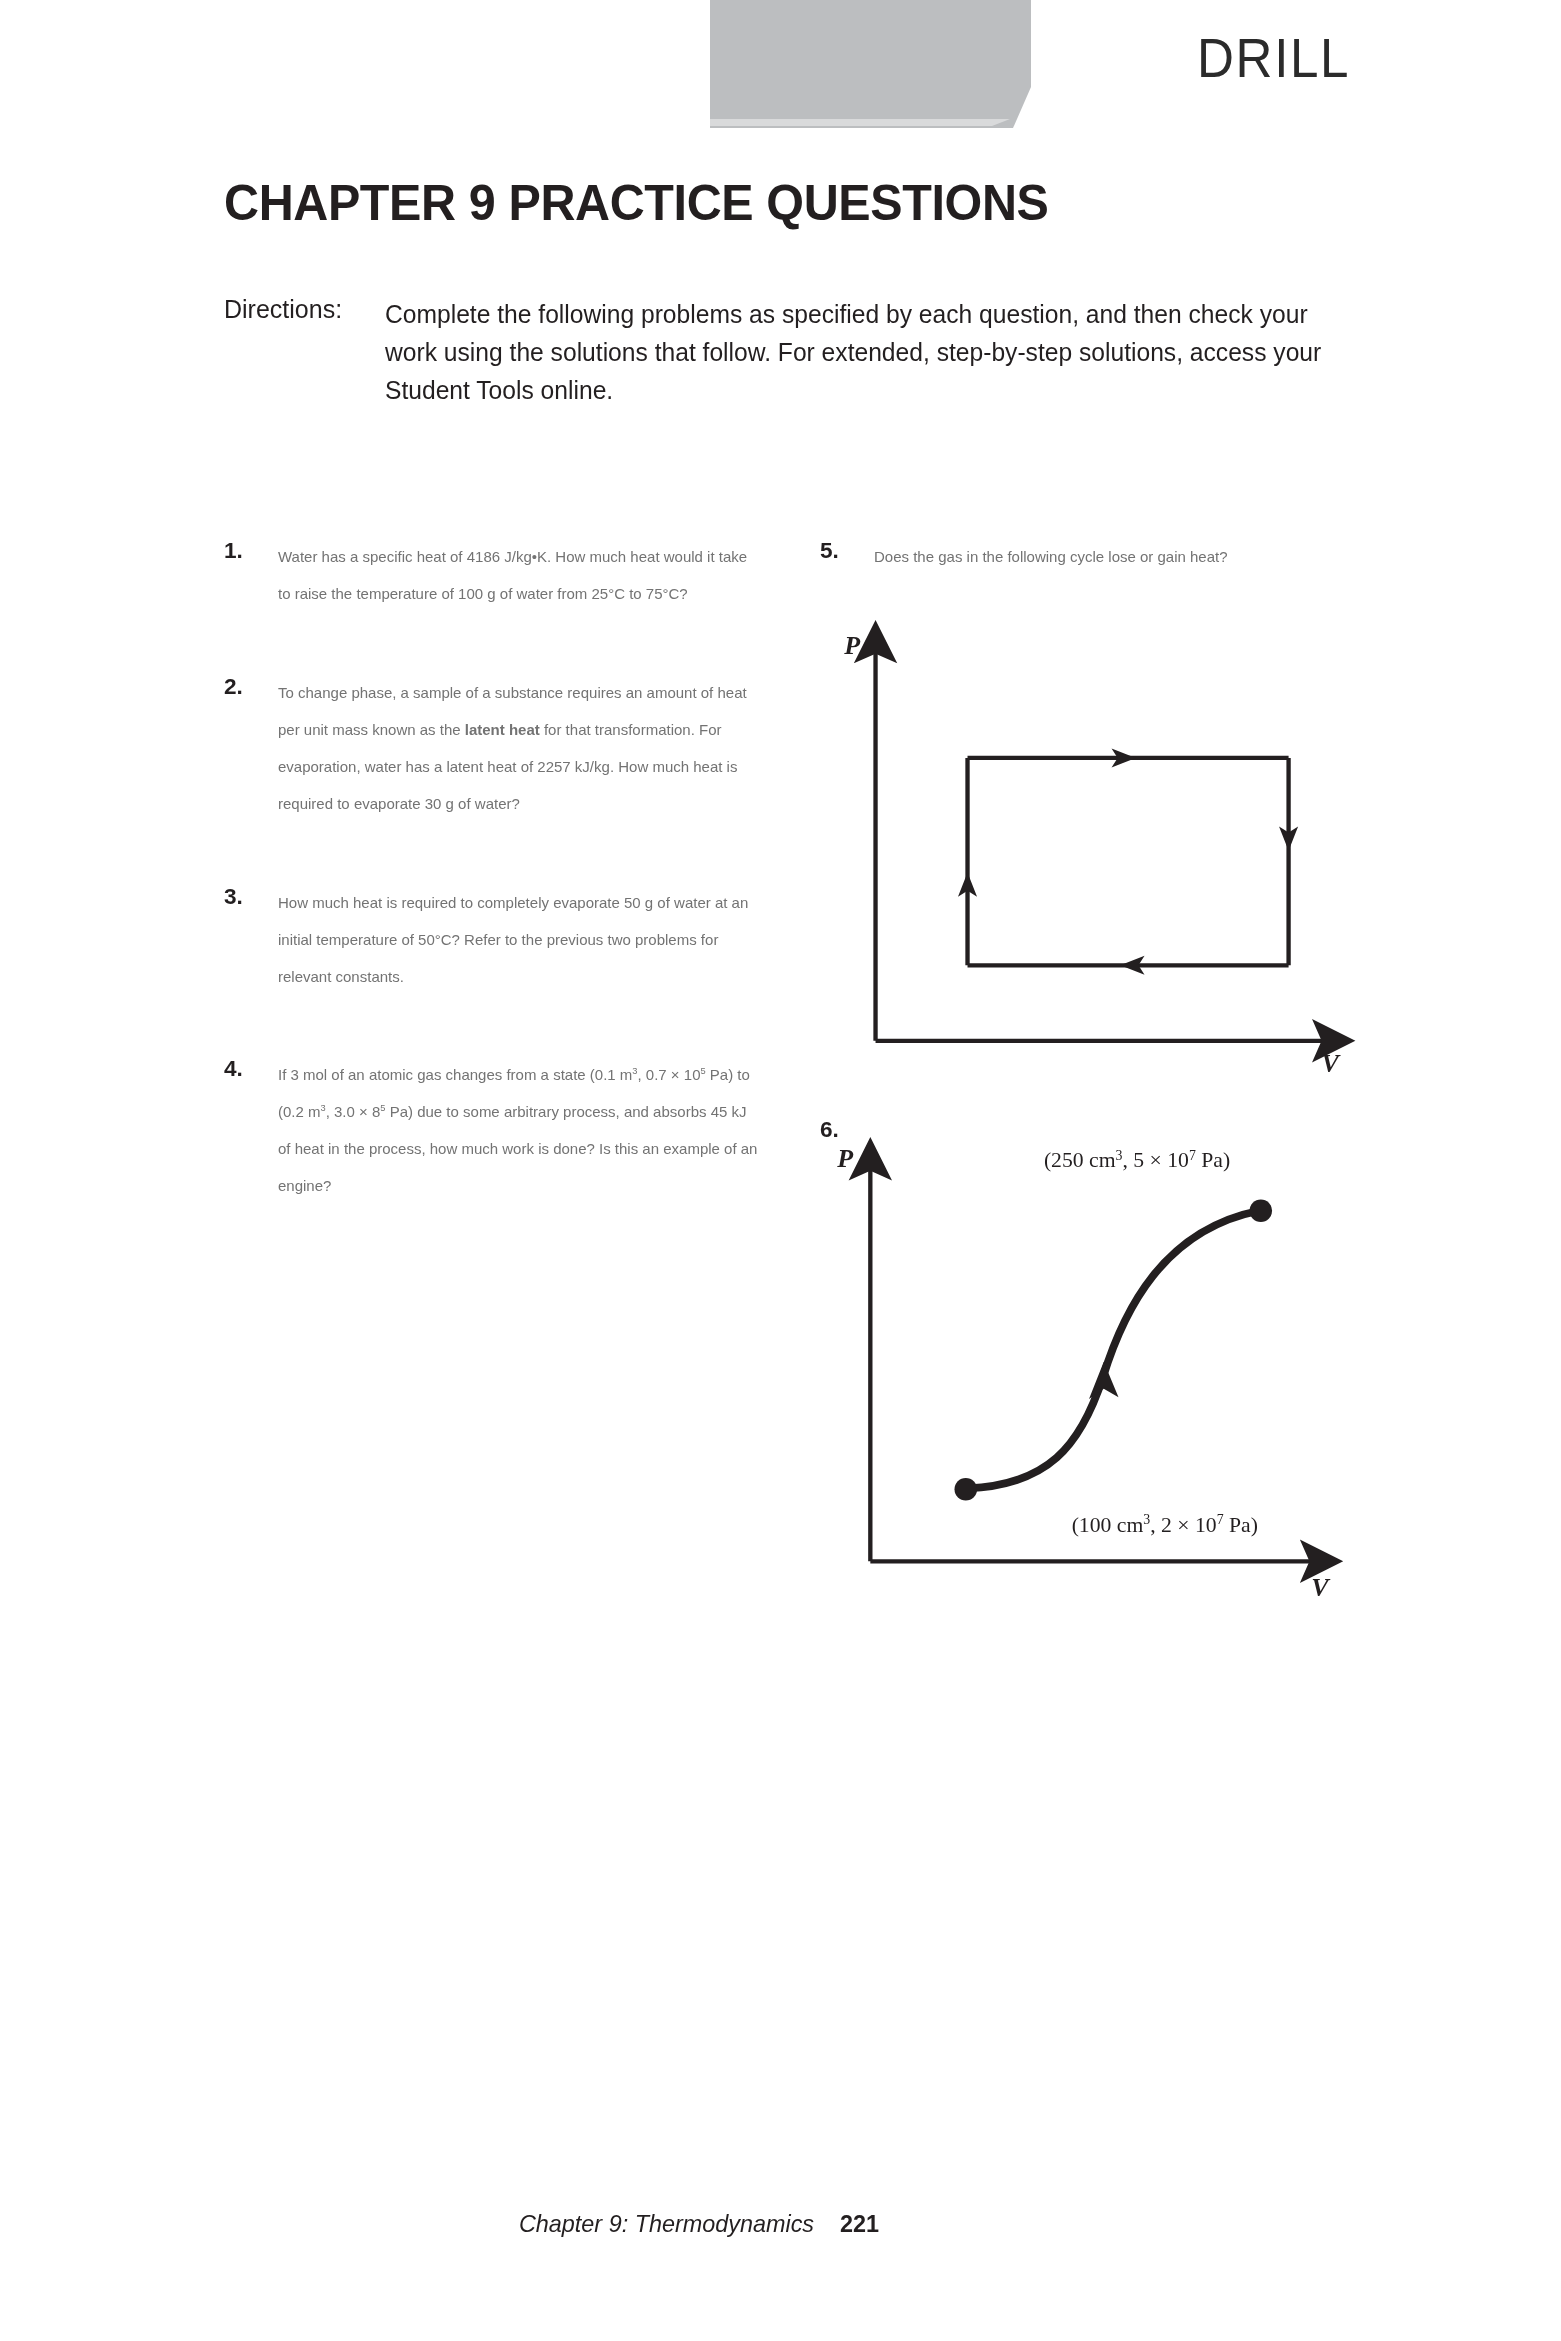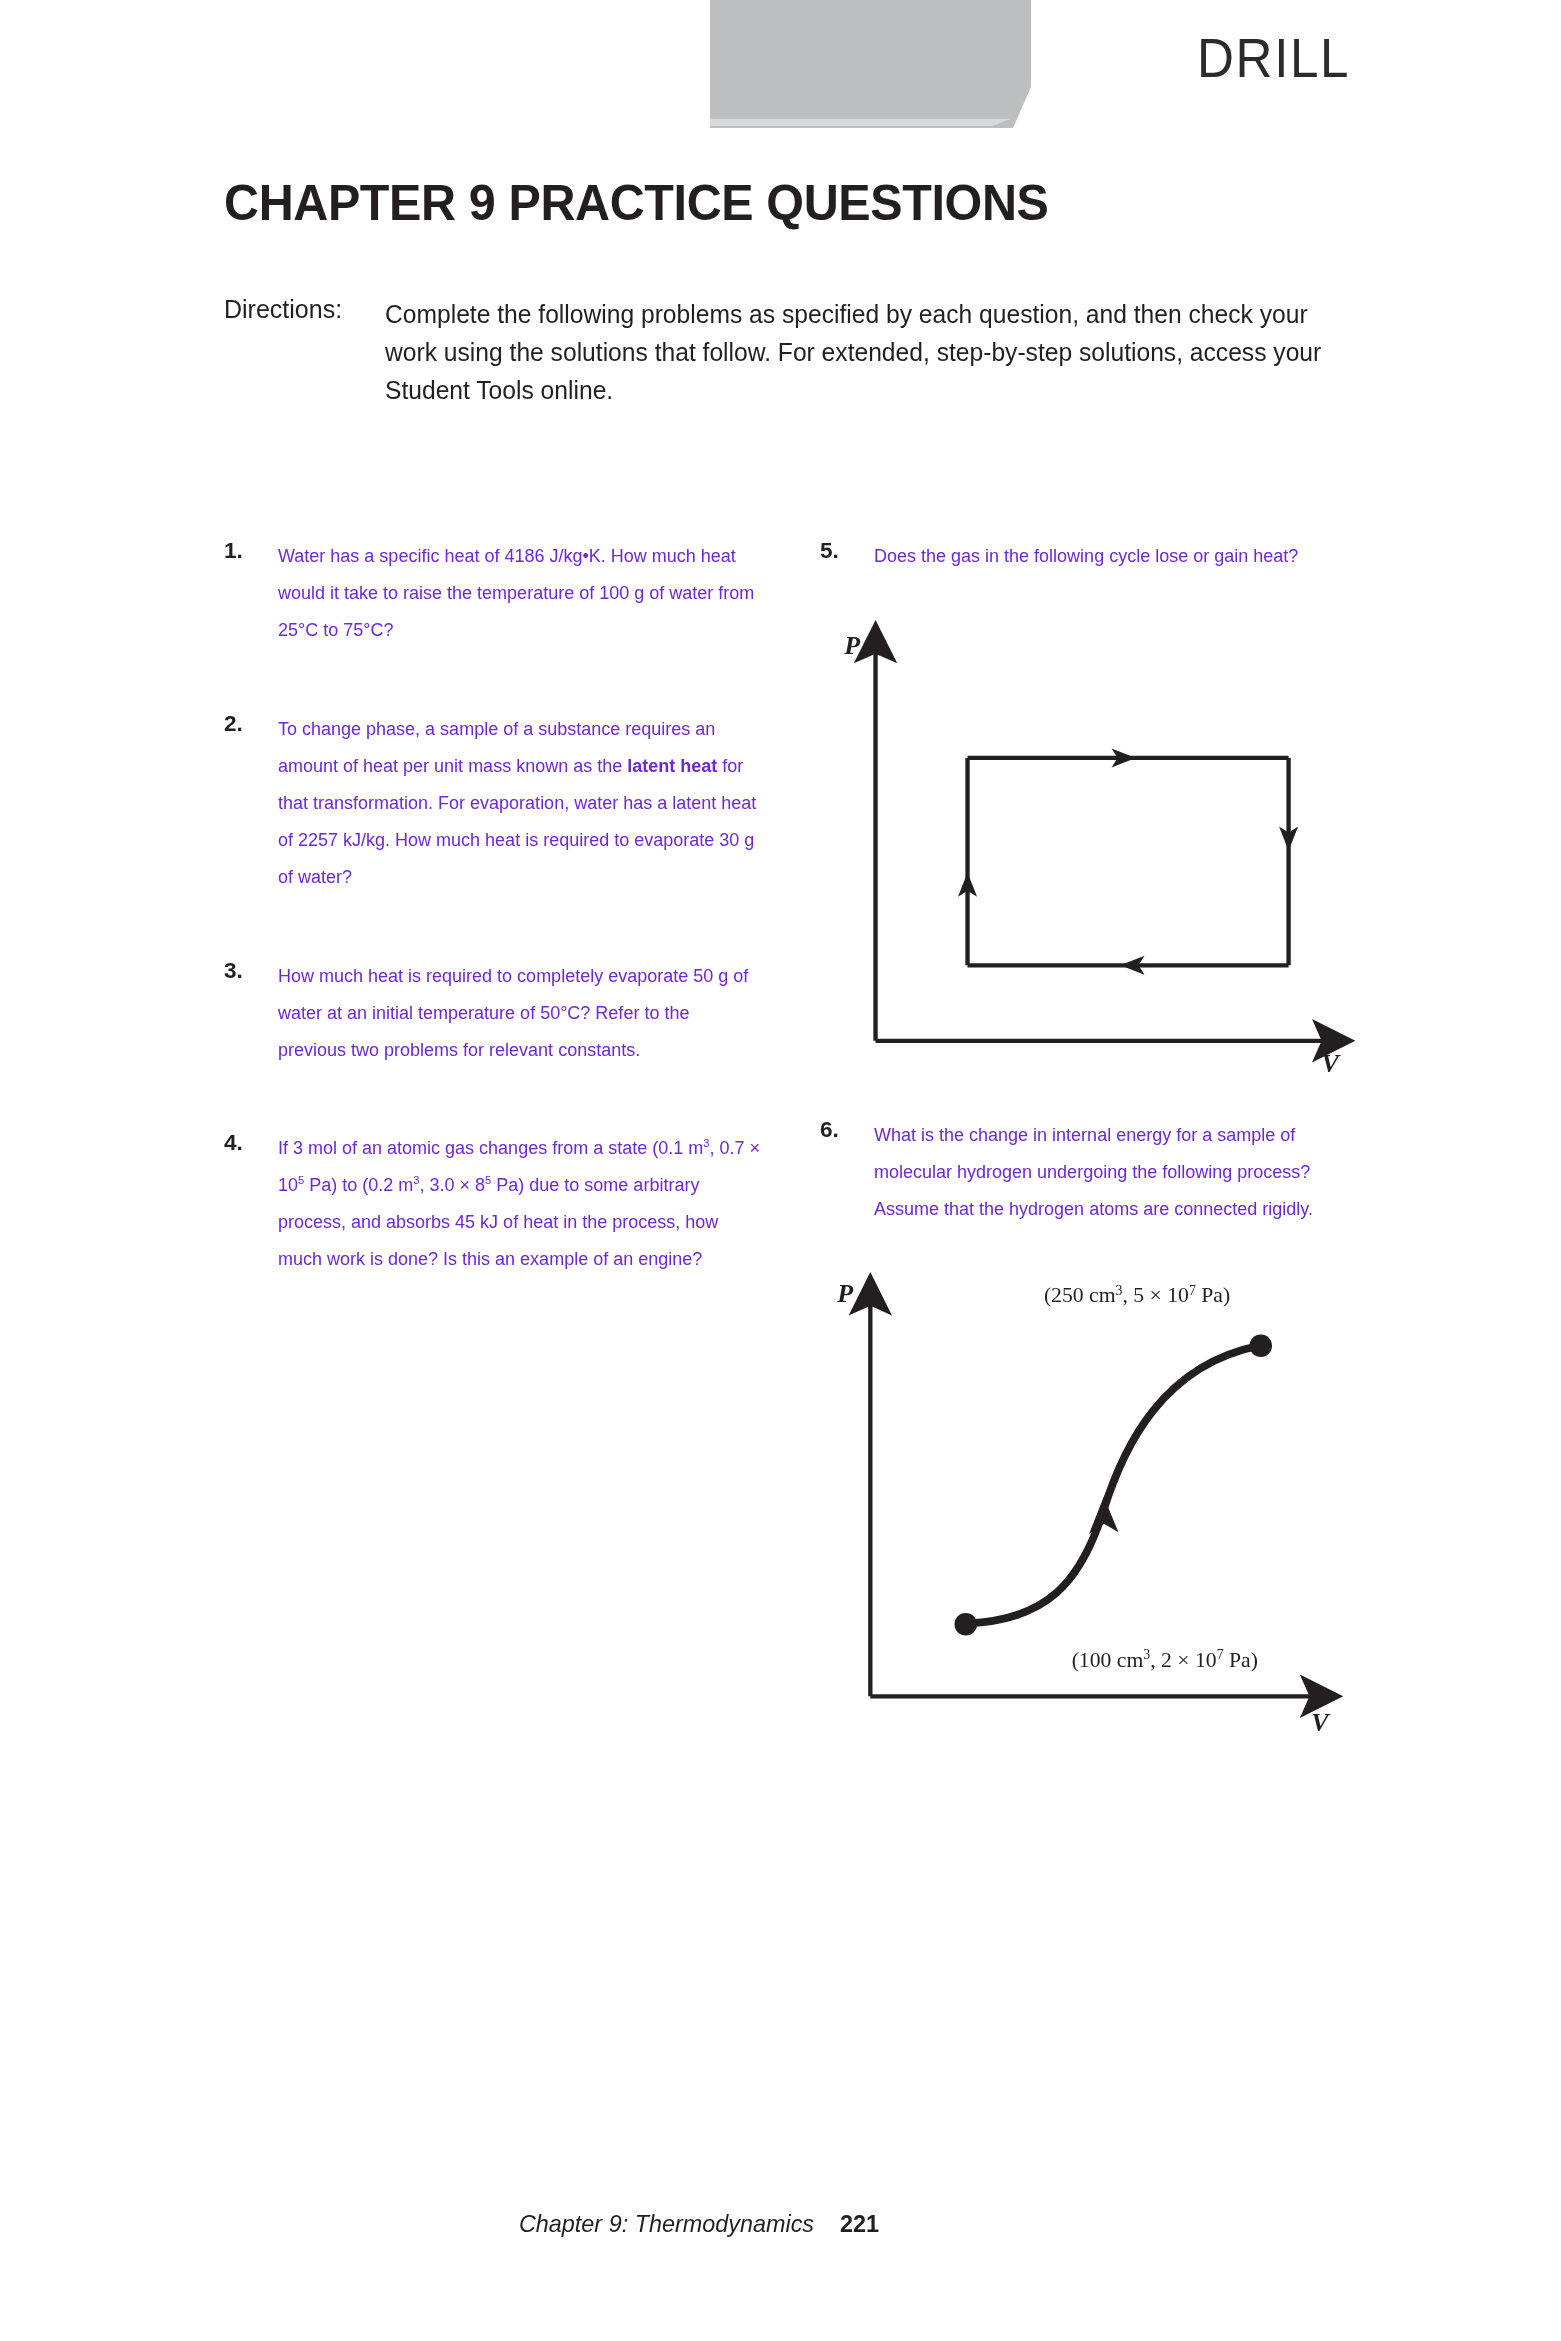--- a/index.html
+++ b/index.html
@@ -114,23 +114,23 @@
   .q-num {
     position: absolute;
     left: 0;
     top: 0;
     font-size: 22.6px;
     font-weight: bold;
     color: #231f20;
   }
   .q-text {
     margin-left: 54px;
-    font-size: 18px;
+    font-size: 15px;
     line-height: 37px;
-    color: #6d28d9;
+    color: #737373;
   }
   .q-text b { font-weight: bold; }
   sup {
     font-size: 0.62em;
     vertical-align: super;
     line-height: 0;
   }
 
   
   .diagram {
@@ -254,21 +254,20 @@
         <path d="M336,165 L364,176 L336,187 L343,176 Z"></path>
         <path d="M529,255 L540,283 L551,255 L540,262 Z"></path>
         <path d="M374,426 L346,415 L374,404 L367,415 Z"></path>
         <path d="M159,336 L170,308 L181,336 L170,329 Z"></path>
       </g>
     </svg>
   </div>
 
   <div class="q" style="margin-top:43px;">
     <span class="q-num">6.</span>
-    <div class="q-text">What is the change in internal energy for a sample of molecular hydrogen undergoing the following process? Assume that the hydrogen atoms are connected rigidly.</div>
   </div>
 
   <div class="diagram" style="margin-top:24px;">
     <svg width="538" height="486" viewBox="0 0 620 560" xmlns="http://www.w3.org/2000/svg">
       <defs>
         <marker id="ahR2" markerWidth="13" markerHeight="13" refX="6" refY="6" orient="auto" markerUnits="strokeWidth">
           <path d="M1,1 L11,6 L1,11 L3.2,6 Z" fill="#231f20"></path>
         </marker>
       </defs>
 

